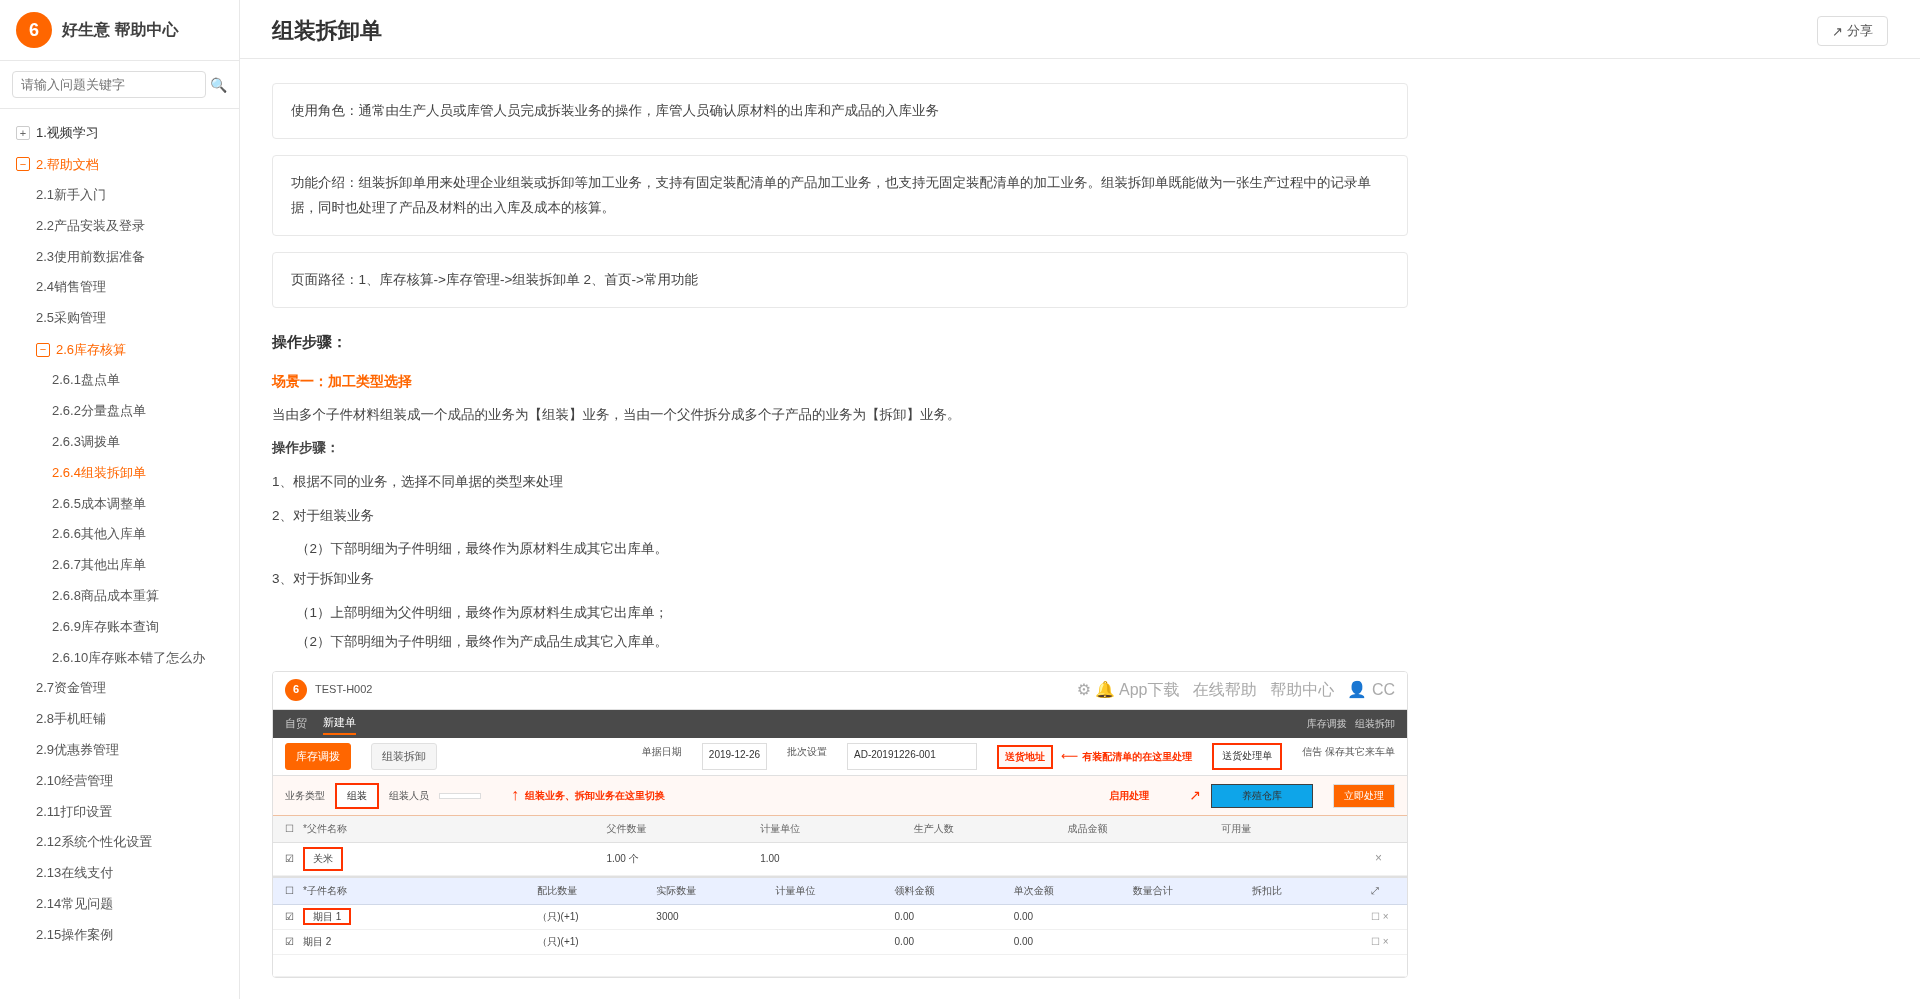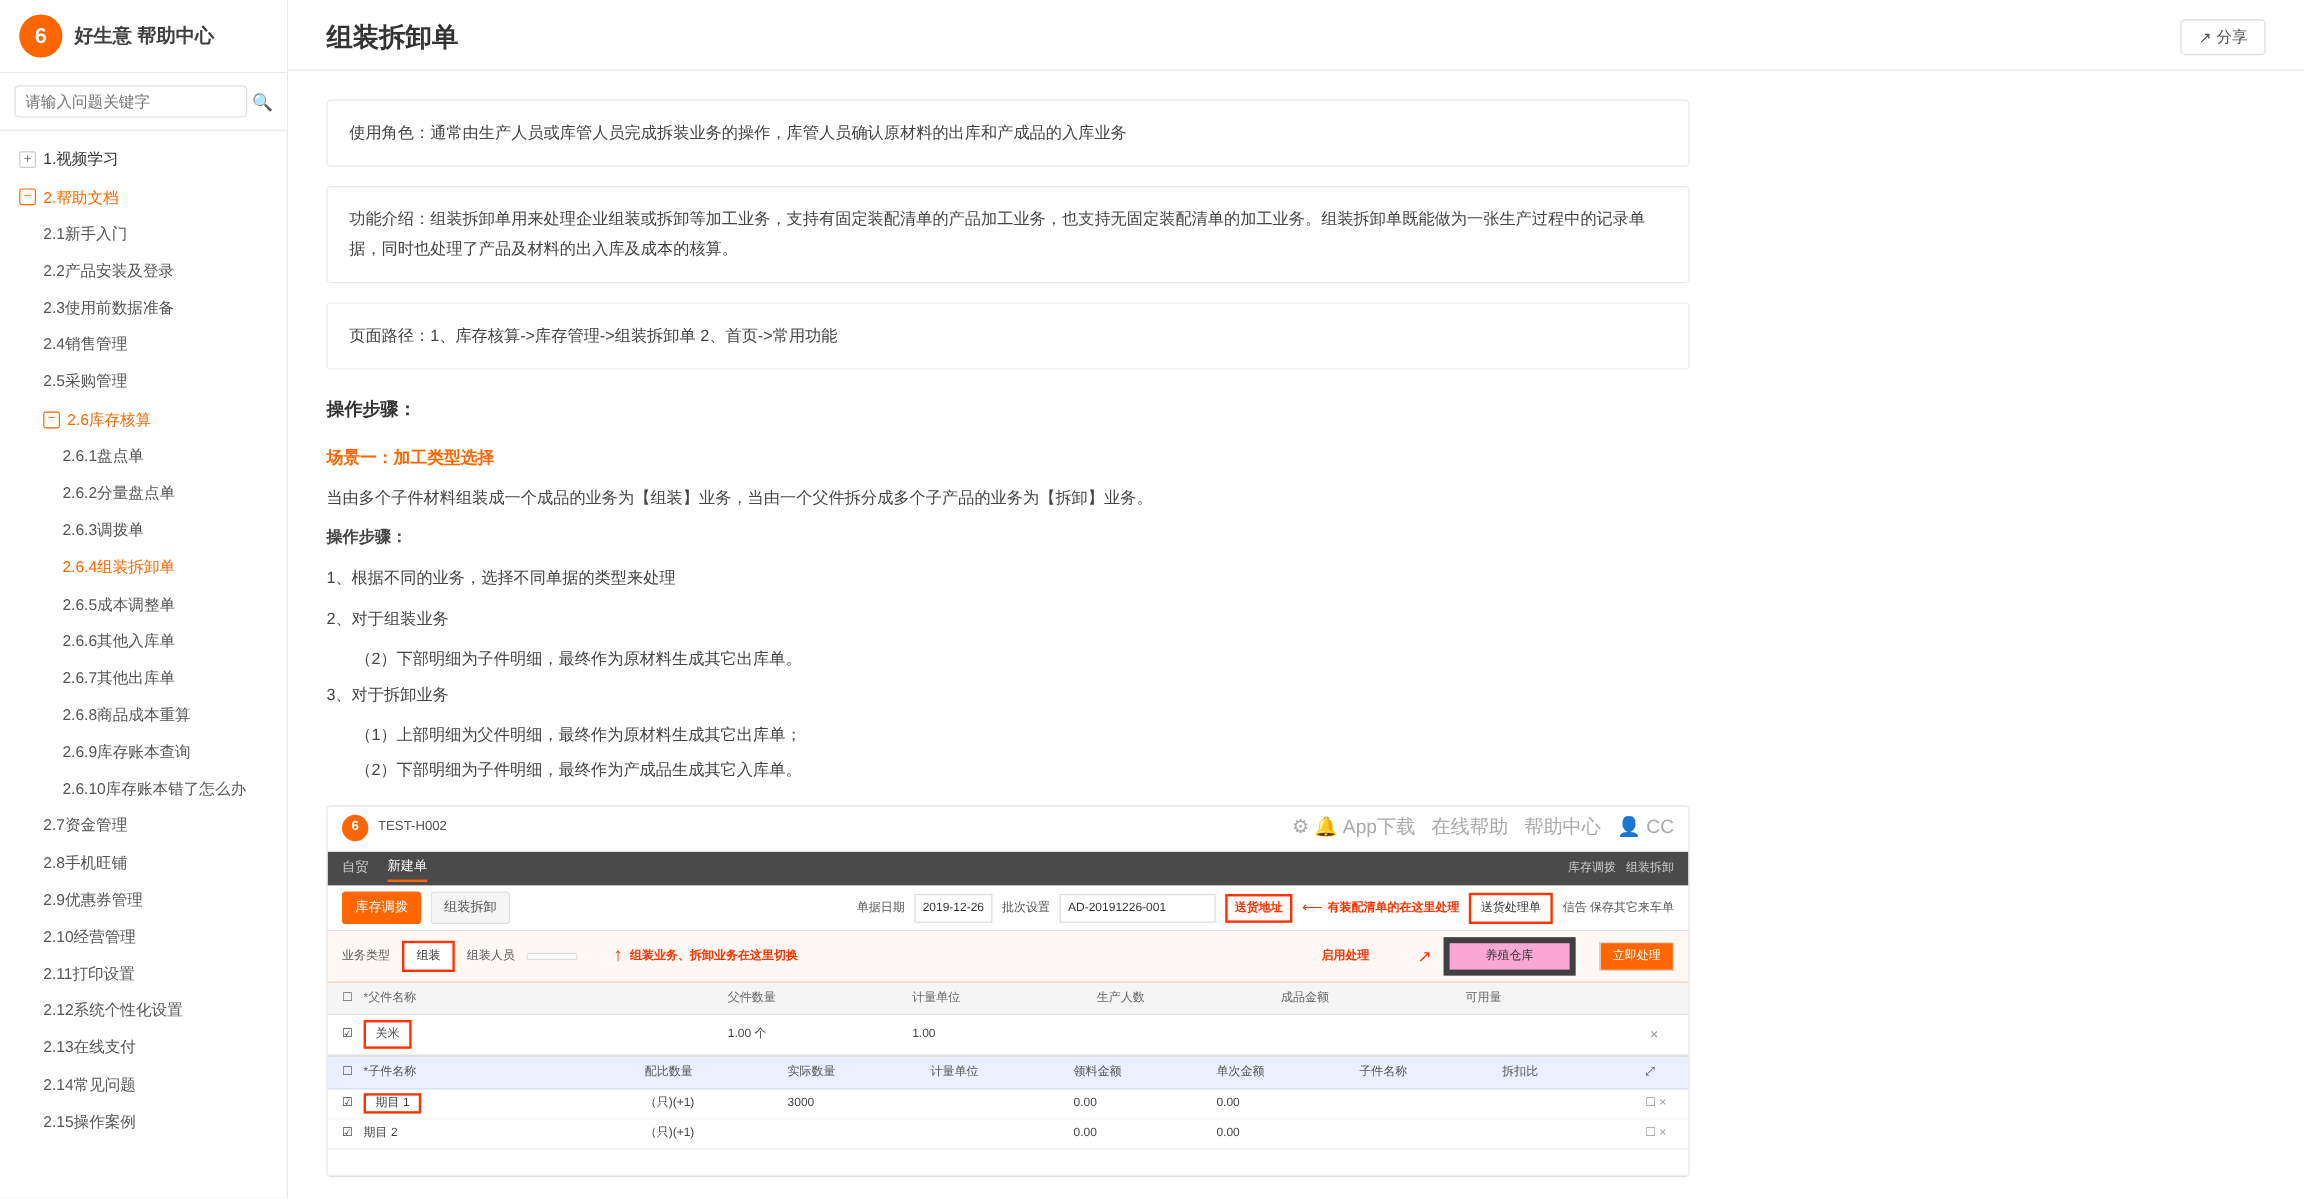--- a/index.html
+++ b/index.html
@@ -355,21 +355,21 @@
           <span style="font-size:16px;color:#aaa;">⚙ 🔔 App下载 &nbsp; 在线帮助 &nbsp; 帮助中心 &nbsp; 👤 CC</span>
         </div>
 
         <div class="sim-nav">
           <span class="sim-nav-item">自贸</span>
           <span class="sim-nav-item active">新建单</span>
           <span style="flex:1"></span>
           <span style="color:#ccc;font-size:10px;">库存调拨 &nbsp; 组装拆卸</span>
         </div>
 
-        <div style="background:#fff;border-bottom:1px solid #e0e0e0;padding:5px 12px;display:flex;align-items:center;gap:8px;">
+        <div style="background:#fff;border-bottom:1px solid #e0e0e0;padding:5px 12px;display:flex;gap:20px;">
           <span class="sim-tab active" style="background:#ff6600;color:#fff;padding:3px 10px;border-radius:3px;font-size:11px;">库存调拨</span>
           <span class="sim-tab" style="padding:3px 10px;border-radius:3px;font-size:11px;border:1px solid #e0e0e0;background:#f5f5f5;">组装拆卸</span>
           <span style="flex:1"></span>
           <span style="font-size:10px;color:#555;">单据日期</span>
           <span style="border:1px solid #ddd;padding:2px 6px;font-size:10px;background:#fff;">2019-12-26</span>
           <span style="font-size:10px;color:#555;">批次设置</span>
           <span style="border:1px solid #ddd;padding:2px 6px;font-size:10px;background:#fff;min-width:130px;">AD-20191226-001</span>
 
           <span style="position:relative;display:inline-flex;align-items:center;gap:4px;">
             <span style="border:2px solid #ff3300;padding:1px 6px;background:#fff9f7;font-size:10px;color:#ff3300;font-weight:bold;">送货地址</span>
@@ -386,21 +386,21 @@
           <span style="font-size:10px;color:#555;">组装人员</span>
           <span style="border:1px solid #ddd;background:#fff;padding:2px 20px;font-size:10px;"></span>
 
           <span style="position:relative;display:inline-flex;align-items:center;gap:6px;margin-left:20px;">
             <span style="color:#ff3300;font-size:16px;">↑</span>
             <span style="color:#ff3300;font-size:10px;font-weight:bold;">组装业务、拆卸业务在这里切换</span>
           </span>
           <span style="flex:1"></span>
           <span style="color:#ff3300;font-size:10px;font-weight:bold;margin-right:30px;">启用处理</span>
           <span style="color:#ff3300;font-size:14px;">↗</span>
-          <span style="border:5px solid #404040;background:#f9a8d4;padding:2px 30px;font-size:10px;margin-right:10px;">养殖仓库</span>
+          <span style="border:1px solid #404040;background:#0ea5e9;padding:2px 30px;font-size:10px;margin-right:10px;">养殖仓库</span>
           <span style="border:1px solid #ddd;background:#ff6600;color:#fff;padding:2px 10px;font-size:10px;">立即处理</span>
         </div>
 
         <div style="background:#fff;margin:0;">
           <div style="display:flex;background:#f5f5f5;border-bottom:1px solid #e0e0e0;padding:4px 12px;font-size:10px;color:#666;gap:4px;">
             <span style="width:14px;">☐</span>
             <span style="flex:2;">*父件名称</span>
             <span style="flex:1;">父件数量</span>
             <span style="flex:1;">计量单位</span>
             <span style="flex:1;">生产人数</span>
@@ -425,21 +425,21 @@
 
         <div style="background:#f9f9f9;border-top:2px solid #e0e0e0;">
           <div style="display:flex;background:#eaf0ff;border-bottom:1px solid #d0d8e8;padding:4px 12px;font-size:10px;color:#555;gap:4px;">
             <span style="width:14px;">☐</span>
             <span style="flex:2;">*子件名称</span>
             <span style="flex:1;">配比数量</span>
             <span style="flex:1;">实际数量</span>
             <span style="flex:1;">计量单位</span>
             <span style="flex:1;">领料金额</span>
             <span style="flex:1;">单次金额</span>
-            <span style="flex:1;">子件名称</span>
+            <span style="flex:1;">数量合计</span>
             <span style="flex:1;">拆扣比</span>
             <span style="width:24px;">⤢</span>
           </div>
 
           <div style="display:flex;align-items:center;background:#fff;border-bottom:1px solid #f0f0f0;padding:3px 12px;font-size:10px;color:#444;gap:4px;">
             <span style="width:14px;">☑</span>
             <span style="flex:2;">
               <span style="border:2px solid #ff3300;padding:1px 8px;">期目 1</span>
             </span>
             <span style="flex:1;">（只)(+1)</span>

